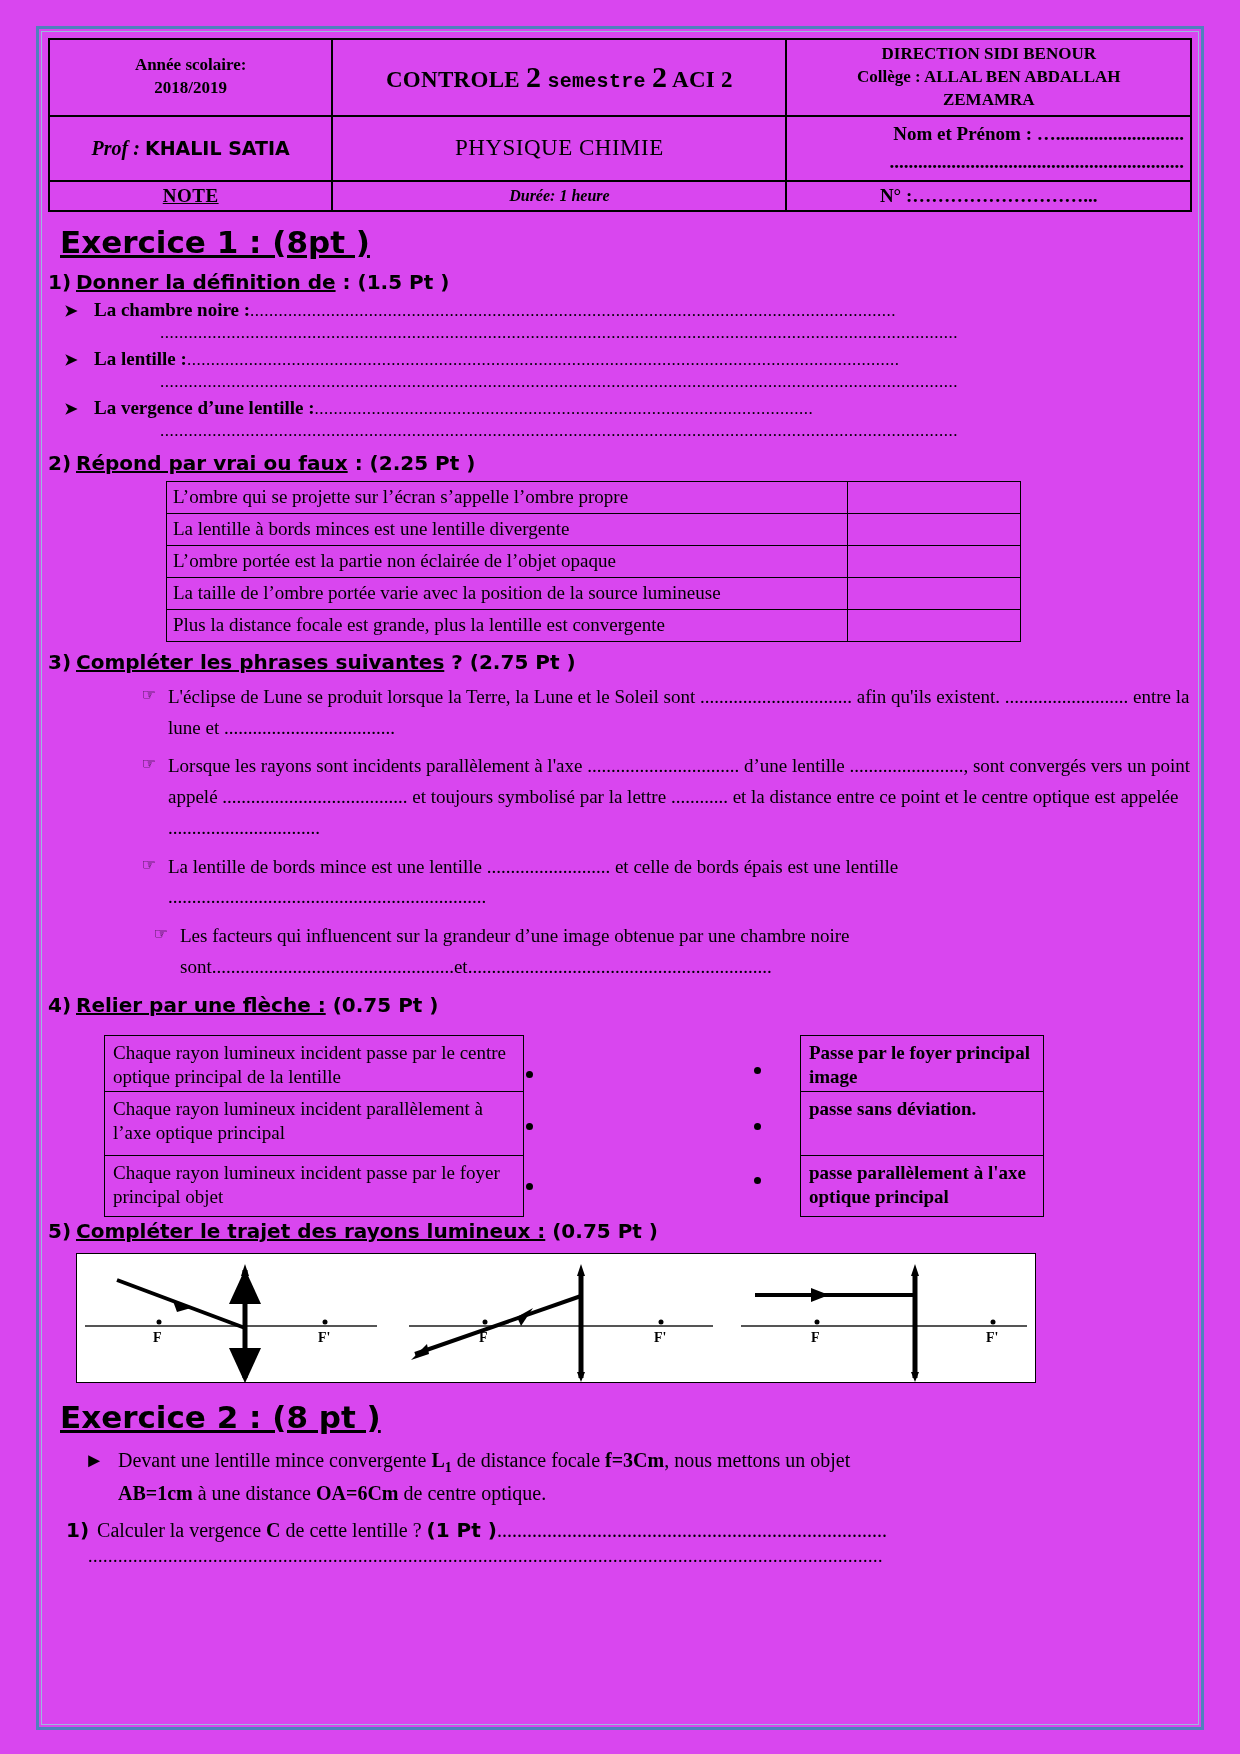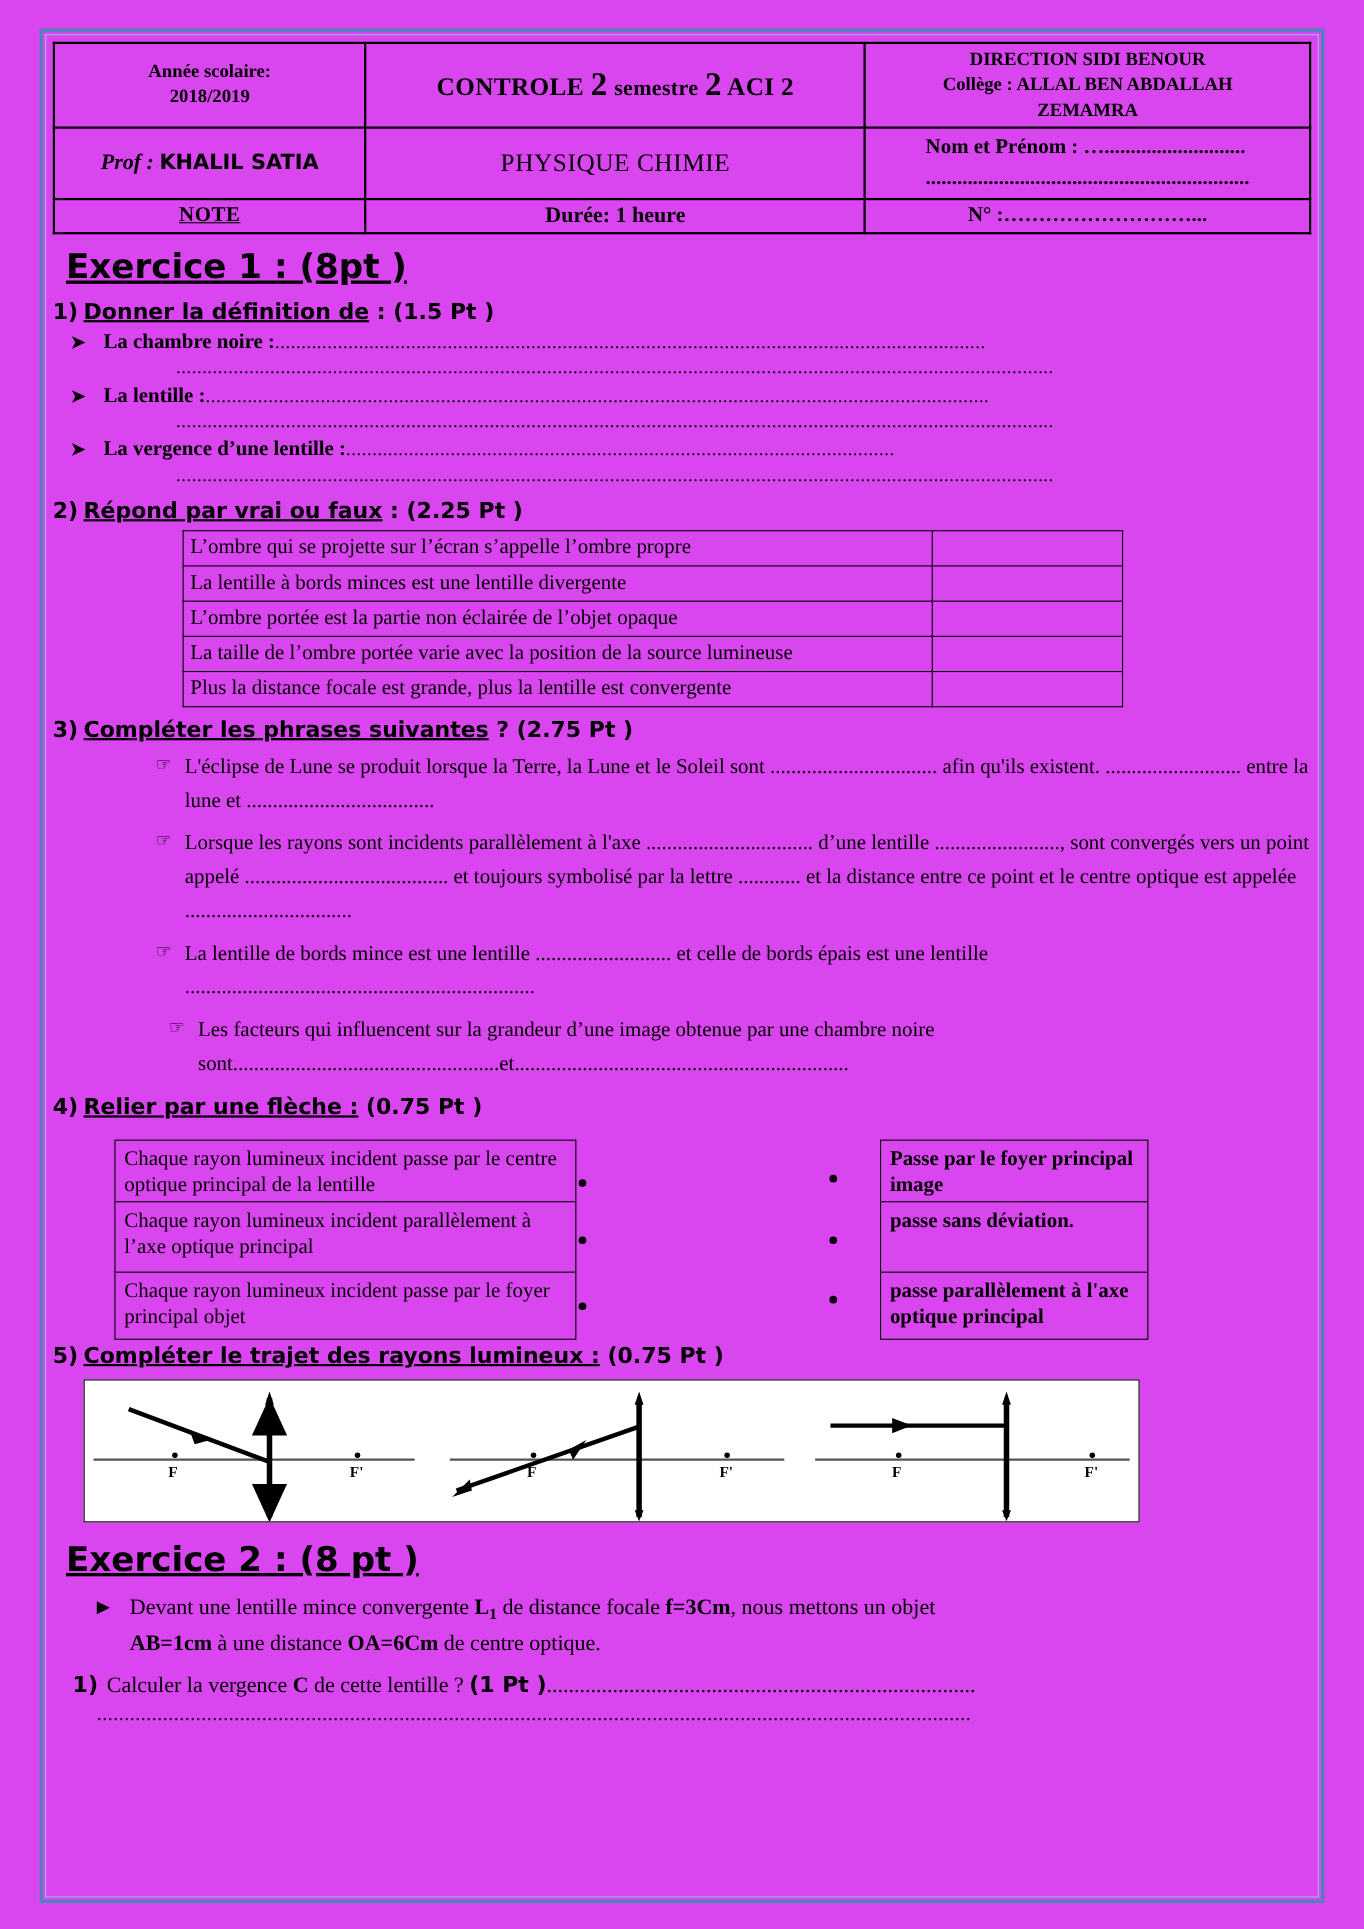--- a/index.html
+++ b/index.html
@@ -69,41 +69,41 @@
     font-size: 19px;
     text-decoration: underline;
     letter-spacing: .5px;
   }
   .hdr-controle {
     font-weight: bold;
     font-size: 23px;
     letter-spacing: .3px;
   }
   .hdr-controle .big { font-size: 30px; }
-  .hdr-controle .sm { font-size: 20px; font-weight: bold; }
+  .hdr-controle .sm { font-size: 20px; font-weight: bold; font-family: Liberation Mono, monospace; }
   .hdr-matiere {
     font-weight: normal;
     font-size: 23px;
     letter-spacing: .5px;
   }
   .hdr-duree {
-    font-weight: bold;
-    font-size: 20px;
+    font-style: italic;
+    font-weight: bold;
+    font-size: 16px;
   }
   .hdr-dir {
     font-weight: bold;
     font-size: 17px;
     line-height: 1.35;
   }
   .hdr-field {
-    text-align: left;
+    text-align: right;
     font-weight: bold;
     font-size: 19px;
     line-height: 1.5;
-    margin-left: 48px;
   }
   .hdr-field .dots { letter-spacing: 0px; }
   .hdr-num {
     text-align: center;
     font-weight: bold;
     font-size: 19px;
   }
 
   
   .ex-title {

